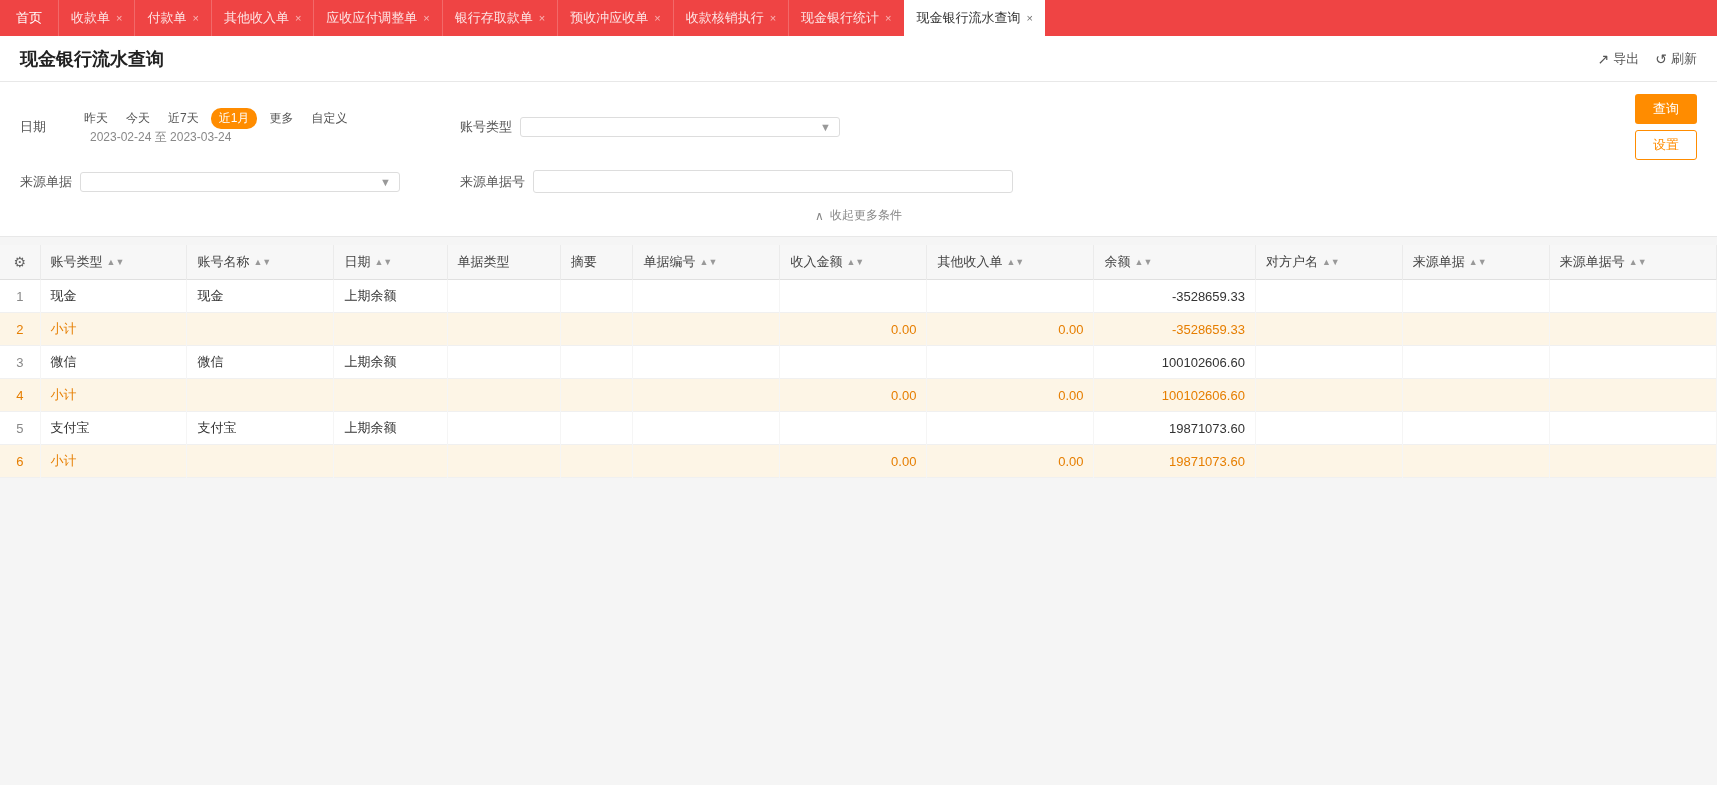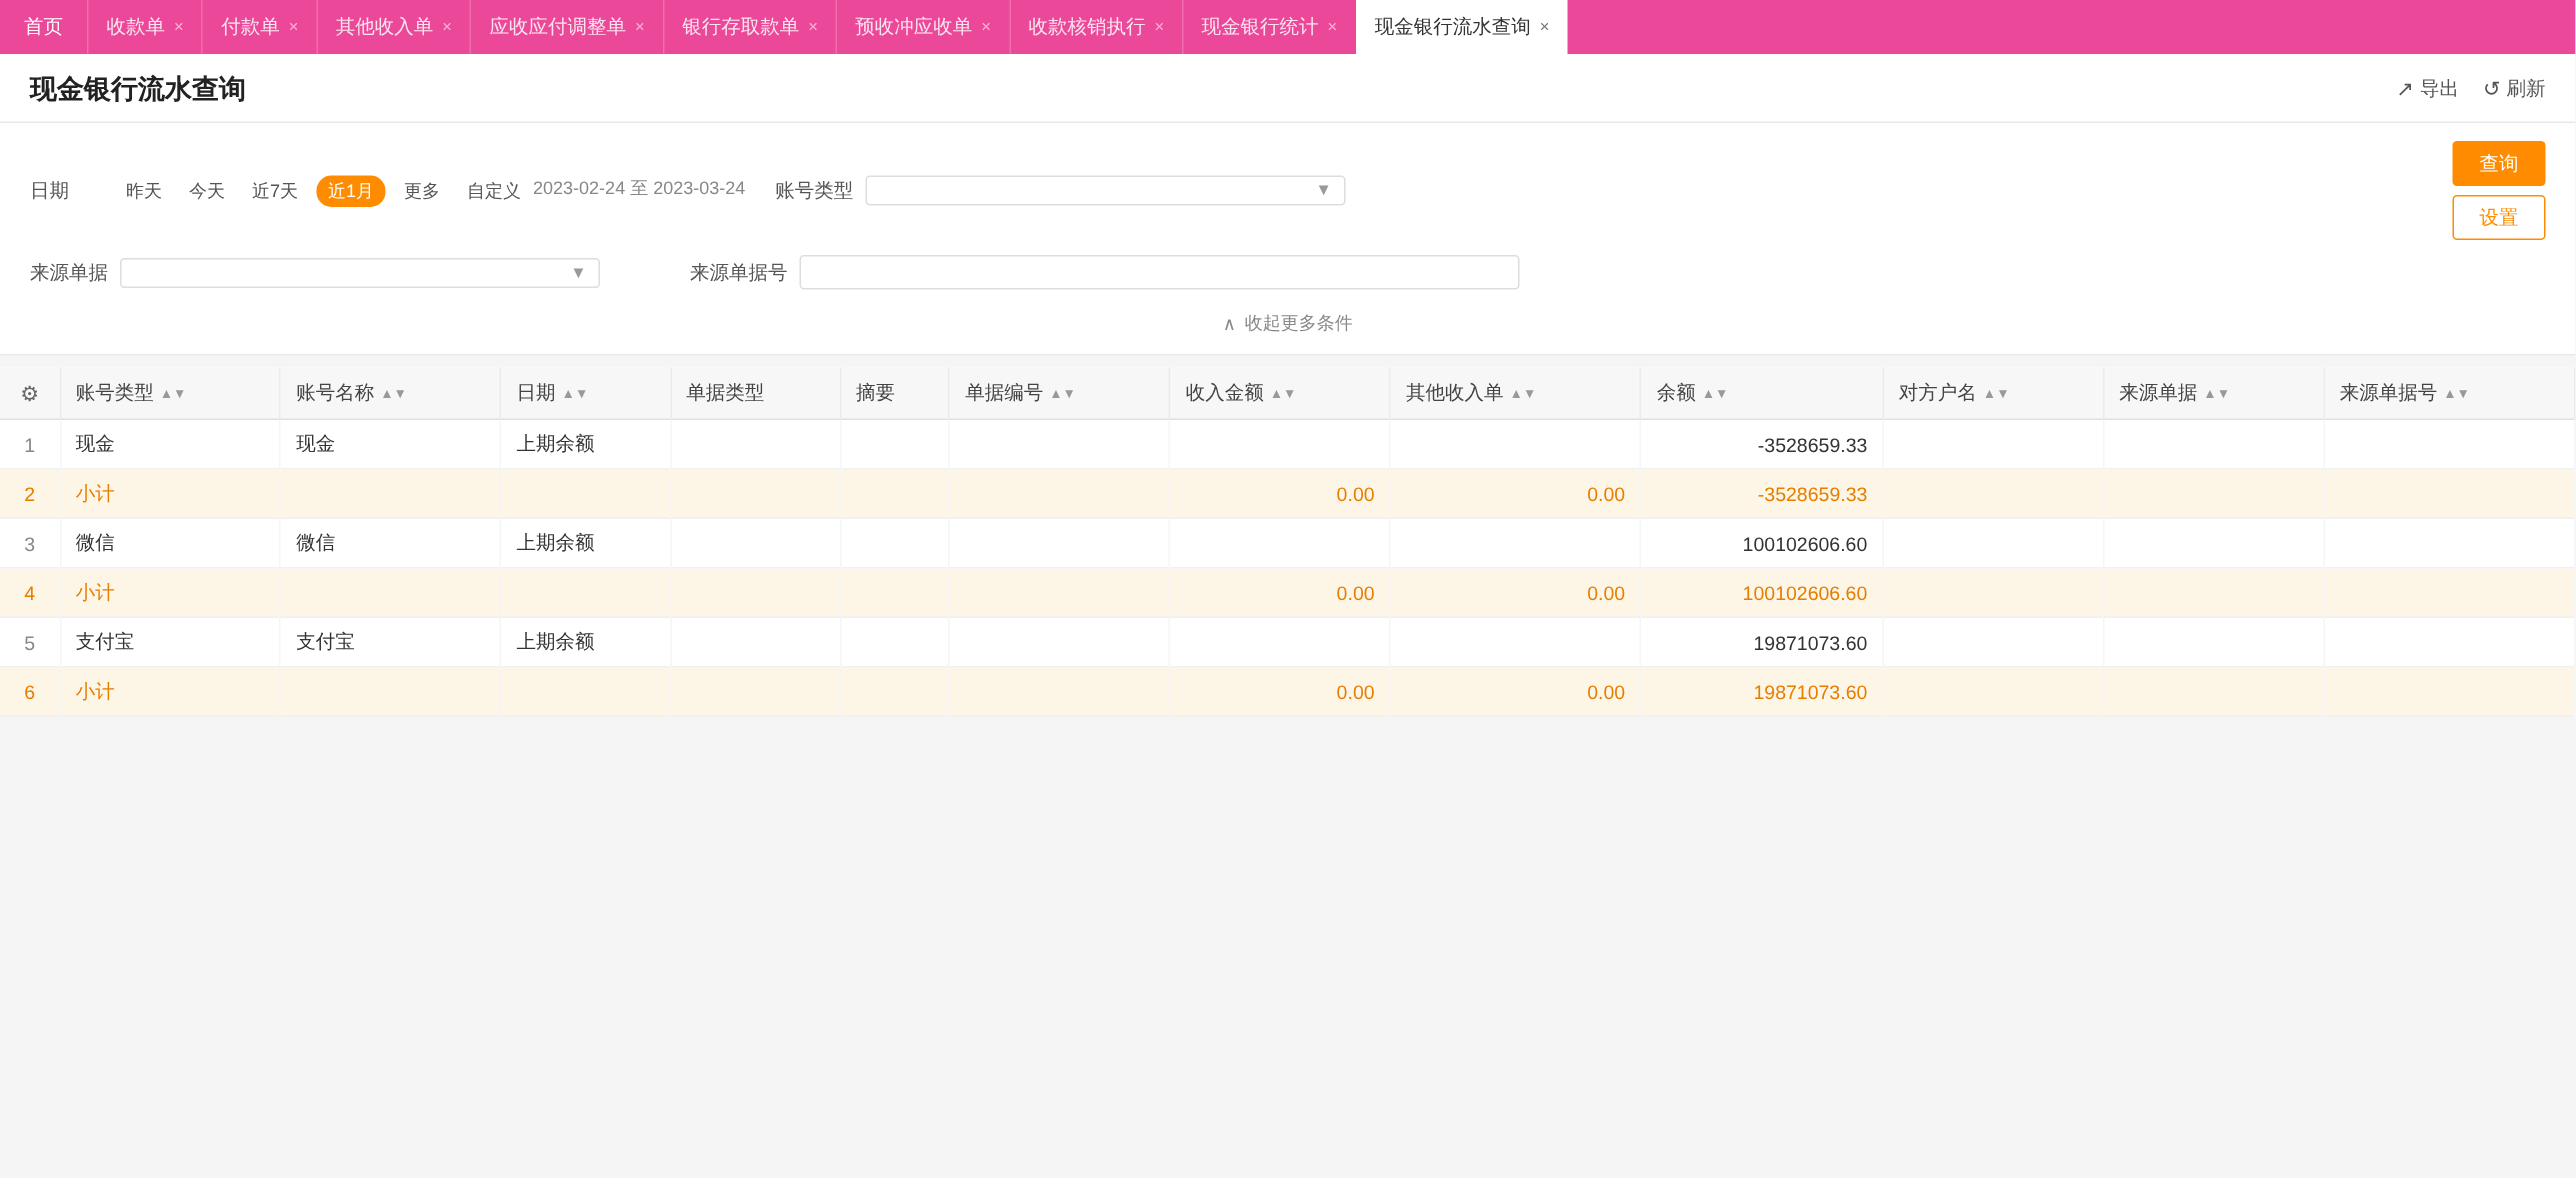--- a/index.html
+++ b/index.html
@@ -1,20 +1,20 @@
 <!DOCTYPE html>
 <html><head>
   <meta charset="utf-8">
   <style>
     * { margin: 0; padding: 0; box-sizing: border-box; }
     body { font-family: 'Microsoft YaHei', Arial, sans-serif; font-size: 13px; background: #f5f5f5; color: #333; }
 
     
     .top-nav {
-      background: #ec4899;
+      background: #ef4444;
       display: flex;
       align-items: center;
       height: 36px;
       overflow: hidden;
     }
     .nav-home {
       padding: 0 16px;
       color: #fff;
       font-size: 13px;
       cursor: pointer;
@@ -110,21 +110,21 @@
     }
     .date-btn.active {
       background: #ff8c00;
       color: #fff;
       border-radius: 10px;
       padding: 2px 8px;
     }
     .date-range {
       font-size: 12px;
       color: #888;
-      margin-left: 2px;
+      margin-left: 12px;
     }
     .filter-select {
       display: flex;
       align-items: center;
       border: 1px solid #ddd;
       border-radius: 3px;
       padding: 3px 8px;
       min-width: 200px;
       background: #fff;
       cursor: pointer;
@@ -302,21 +302,21 @@
       <span>刷新</span>
     </div>
   </div>
 </div>
 
 <div class="filter-area">
   <div class="filter-row">
 
     <div class="filter-group" style="flex:0 0 auto; min-width:420px;">
       <span class="filter-label">日期</span>
-      <div style="display:flex; flex-direction:row;">
+      <div style="display:flex; flex-direction:column;">
         <div class="filter-date-btns">
           <span class="date-btn">昨天</span>
           <span class="date-btn">今天</span>
           <span class="date-btn">近7天</span>
           <span class="date-btn active">近1月</span>
           <span class="date-btn">更多</span>
           <span class="date-btn">自定义</span>
         </div>
         <span class="date-range">2023-02-24 至 2023-03-24</span>
       </div>

